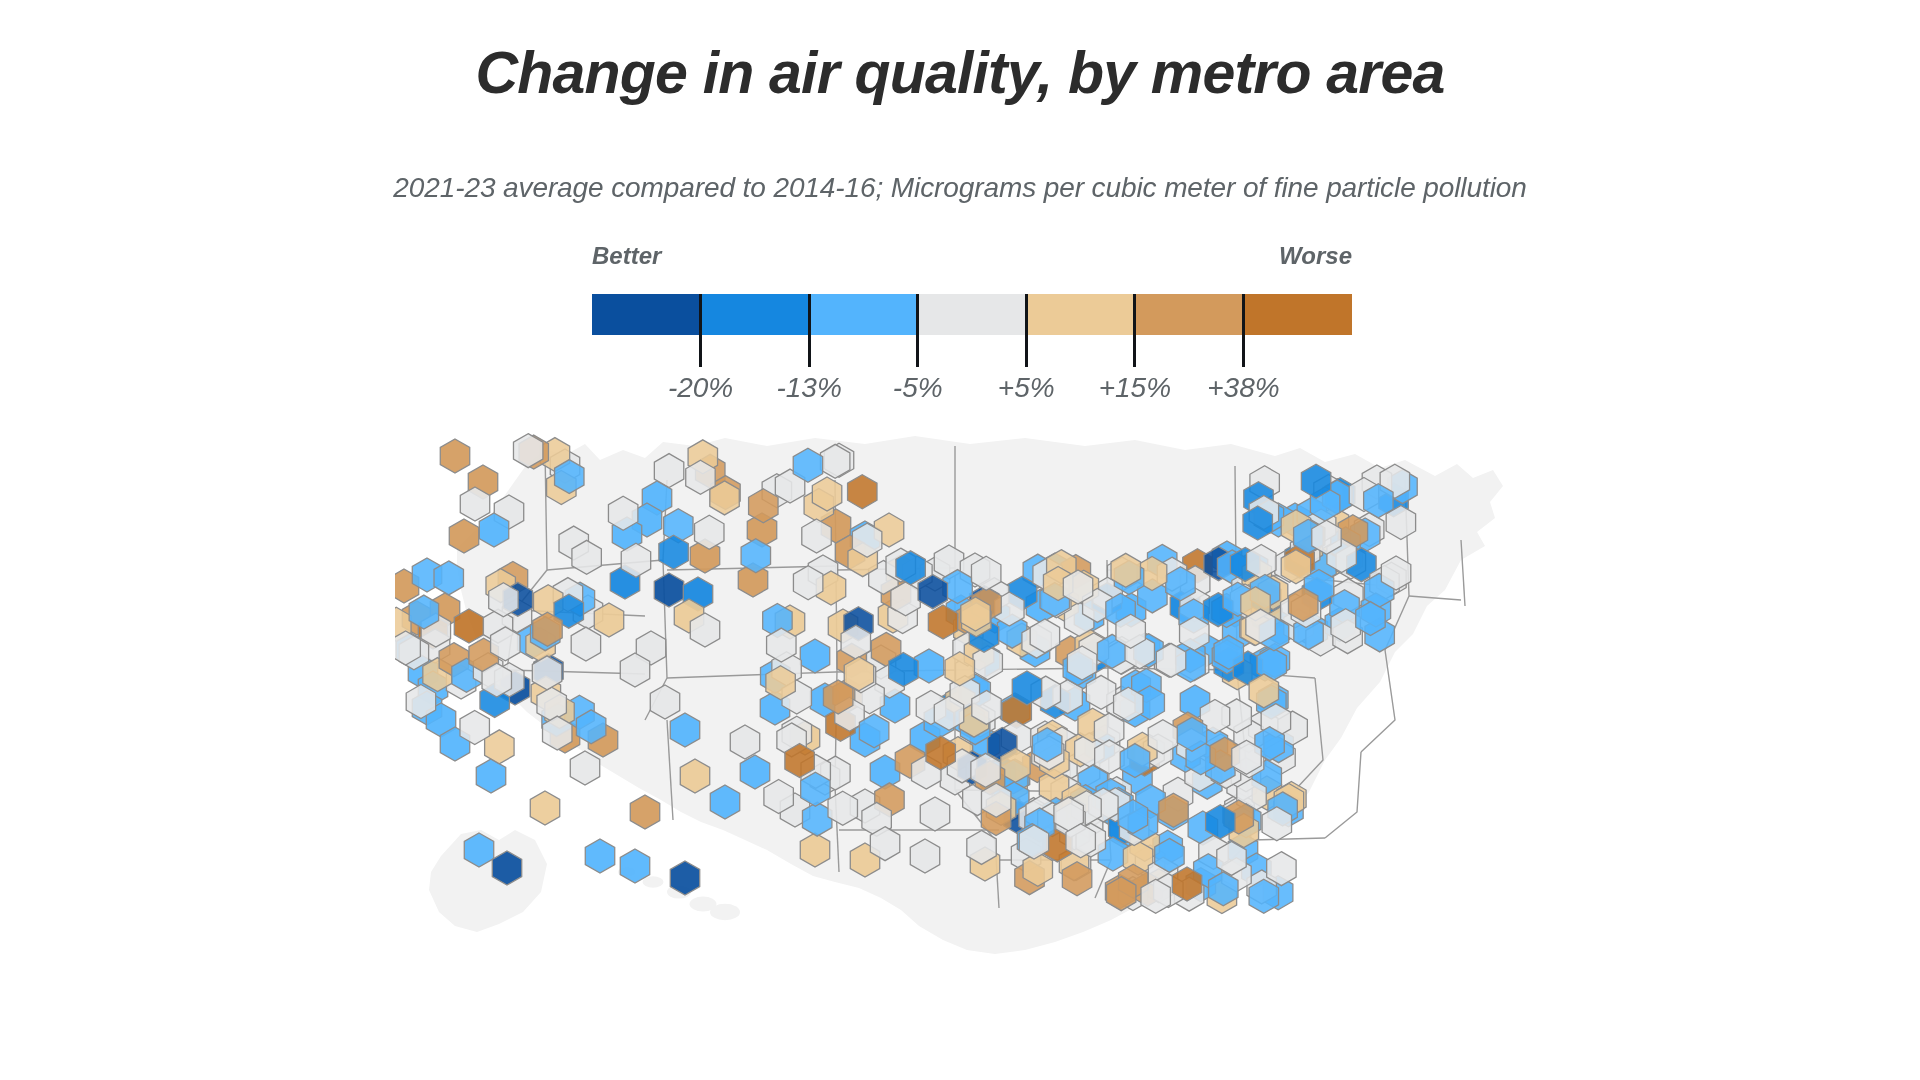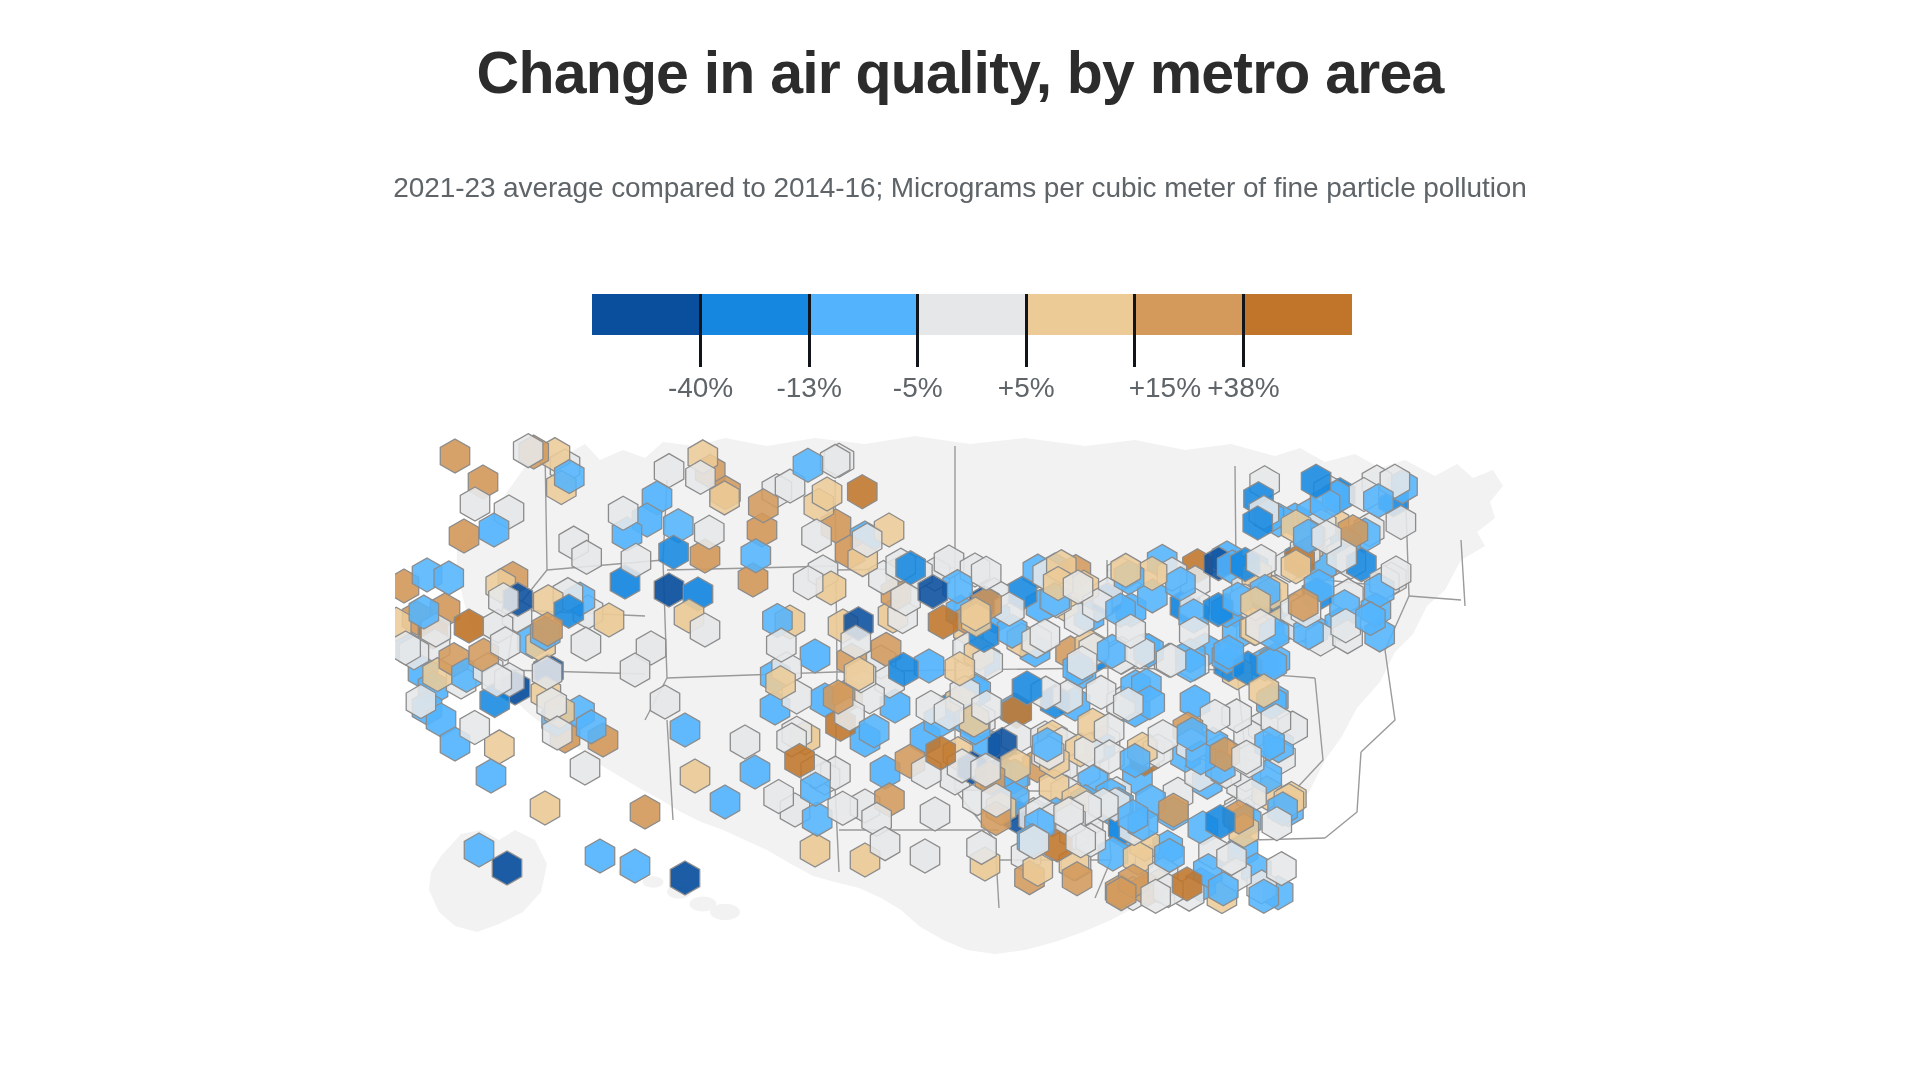--- a/index.html
+++ b/index.html
@@ -3,21 +3,21 @@
 <meta charset="utf-8">
 <style>
   html,body{margin:0;padding:0;}
   body{
     width:1920px;height:1080px;
     background:#ffffff;
     font-family:"Liberation Sans","DejaVu Sans",sans-serif;
     overflow:hidden;
     position:relative;
   }
-  #page{position:relative;width:1920px;height:1080px;}
+  #page{position:relative;width:1920px;height:1080px;font-style:italic;}
 
   .title{
     position:absolute;top:38px;left:0;width:1920px;
     text-align:center;
     font-size:59px;
     line-height:70px;
     font-weight:700;
     color:#2c2c2c;
     letter-spacing:-0.8px;
   }
@@ -97,43 +97,47 @@
 </style>
 </head>
 <body>
 
 <div id="page">
 
   <div class="title">Change in air quality, by metro area</div>
   <div class="subtitle">2021-23 average compared to 2014-16; Micrograms per cubic meter of fine particle pollution</div>
 
   <div class="legend">
+    <div class="legend-caps">
+      <span class="legend-cap left">Better</span>
+      <span class="legend-cap right">Worse</span>
+    </div>
     <div class="legend-bar" id="legend-bar">
         <div class="legend-swatch" style="background: rgb(10, 79, 158);"></div>
         <div class="legend-swatch" style="background: rgb(21, 135, 224);"></div>
         <div class="legend-swatch" style="background: rgb(83, 180, 253);"></div>
         <div class="legend-swatch" style="background: rgb(230, 231, 232);"></div>
         <div class="legend-swatch" style="background: rgb(236, 203, 151);"></div>
         <div class="legend-swatch" style="background: rgb(211, 154, 92);"></div>
         <div class="legend-swatch" style="background: rgb(192, 117, 42);"></div>
       </div>
     <div class="legend-ticks" id="legend-ticks">
         <div class="legend-tick" style="left: 107.071px;"></div>
         <div class="legend-tick" style="left: 215.643px;"></div>
         <div class="legend-tick" style="left: 324.214px;"></div>
         <div class="legend-tick" style="left: 432.786px;"></div>
         <div class="legend-tick" style="left: 541.357px;"></div>
         <div class="legend-tick" style="left: 649.929px;"></div>
       </div>
     <div class="legend-labels" id="legend-labels">
-        <div class="legend-label" style="left: 108.571px;">-40%</div>
+        <div class="legend-label" style="left: 108.571px;">-20%</div>
         <div class="legend-label" style="left: 217.143px;">-13%</div>
         <div class="legend-label" style="left: 325.714px;">-5%</div>
         <div class="legend-label" style="left: 434.286px;">+5%</div>
-        <div class="legend-label" style="left: 542.857px; margin-left: 30px;">+15%</div>
+        <div class="legend-label" style="left: 542.857px;">+15%</div>
         <div class="legend-label" style="left: 651.429px;">+38%</div>
       </div>
   </div>
 
   <div class="map-wrap">
     <svg class="map-svg" id="map-base" viewBox="0 0 1130 650">
         <path d="M62,128 L95,96 L132,44 L150,30 L172,34 L190,24 L205,40 L228,30 L250,38 L268,22 L300,26 L330,18 L372,26 L420,18 L470,24 L520,16 L575,24 L630,18 L690,26 L740,20 L790,30 L836,24 L880,36 L905,28 L930,42 L960,34 L985,48 L1010,40 L1040,56 L1062,44 L1078,58 L1098,50 L1108,66 L1095,82 L1100,98 L1082,112 L1090,126 L1066,140 L1050,170 L1032,186 L1018,214 L1000,232 L985,262 L962,288 L946,318 L930,340 L914,372 L898,392 L872,406 L850,428 L826,440 L800,452 L772,470 L742,486 L716,500 L688,512 L660,522 L630,530 L600,534 L572,530 L548,520 L524,506 L506,490 L486,478 L464,468 L440,462 L418,456 L396,444 L372,430 L350,420 L328,410 L306,402 L286,392 L266,380 L244,368 L224,356 L204,344 L186,330 L168,318 L150,306 L132,292 L116,276 L102,258 L90,238 L80,216 L72,194 L66,170 L62,148 Z" fill="#f2f2f2" stroke="none"></path>
         <path d="M46,436 L66,414 L86,410 L104,420 L120,410 L140,420 L152,444 L146,472 L128,492 L104,504 L82,512 L60,506 L44,492 L34,470 L36,452 Z" fill="#f2f2f2"></path>
         <ellipse cx="232" cy="452" rx="9" ry="5" fill="#f2f2f2"></ellipse>
         <ellipse cx="258" cy="462" rx="10.5" ry="5.8" fill="#f2f2f2"></ellipse>

